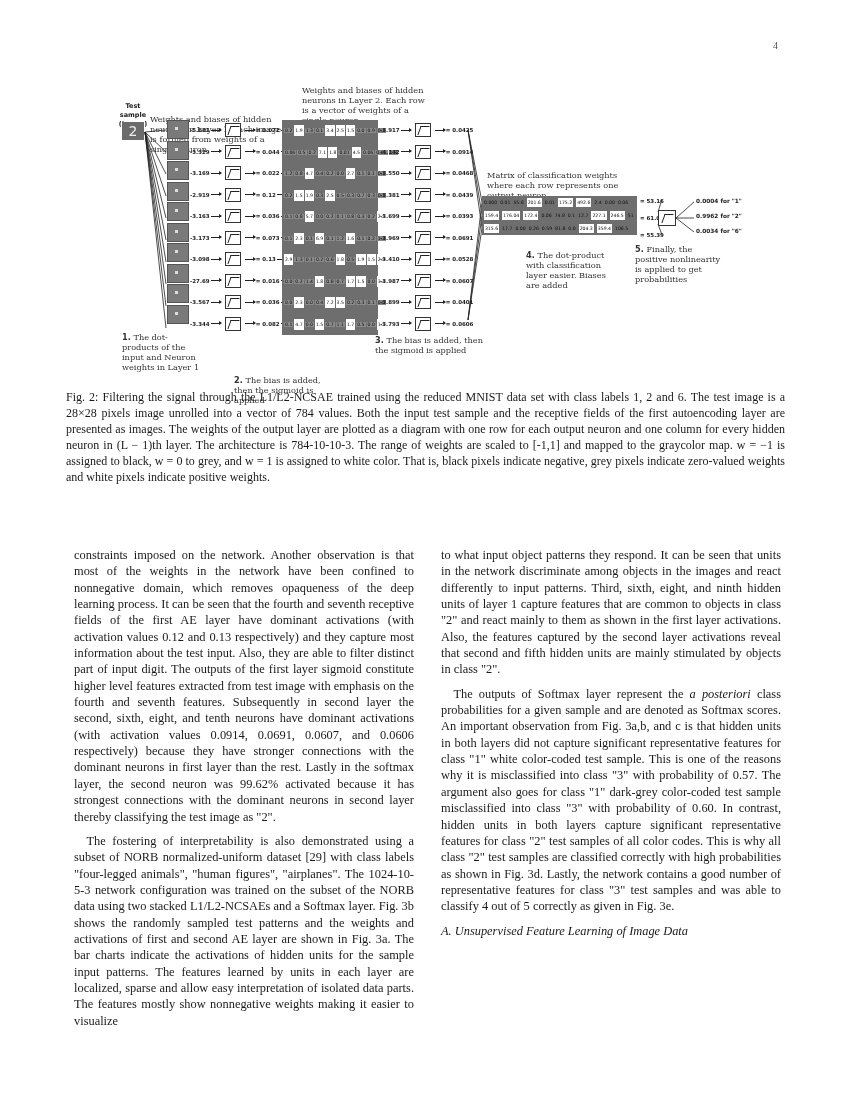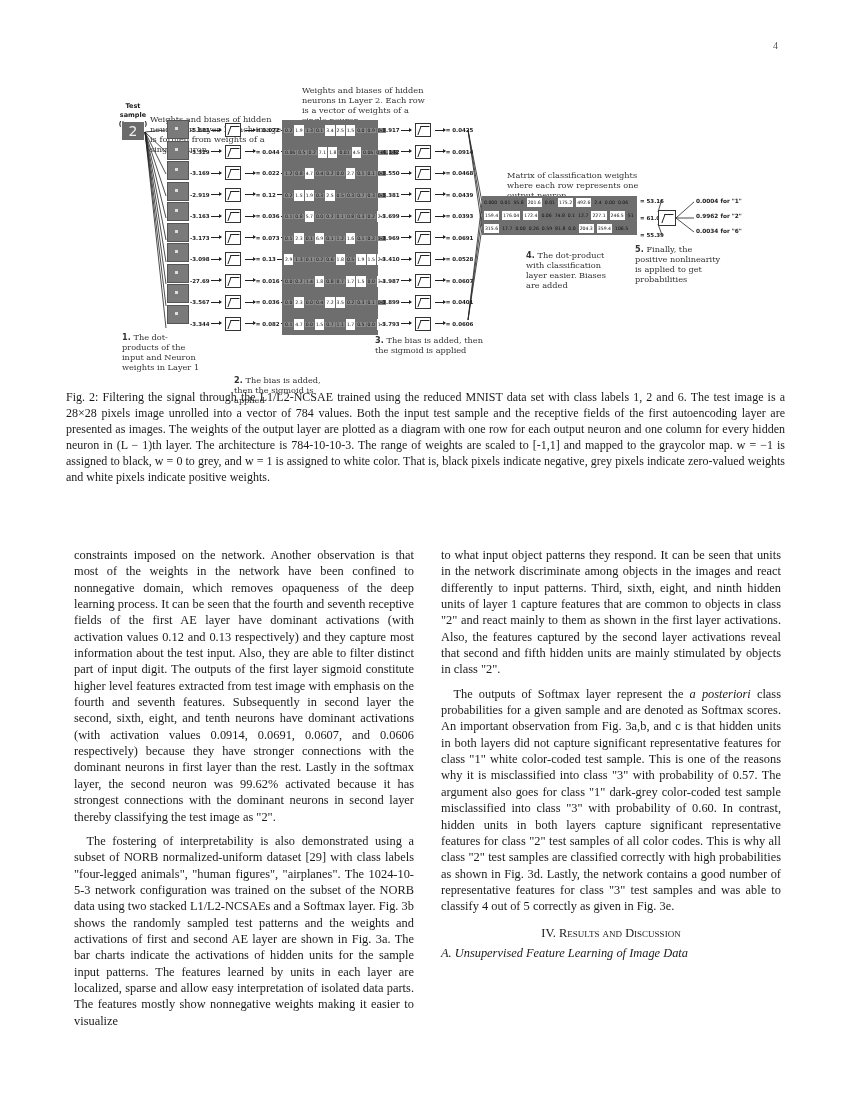--- a/index.html
+++ b/index.html
@@ -70,21 +70,21 @@
         <line x1="566" y1="136" x2="584" y2="136"></line>
         <line x1="566" y1="136" x2="584" y2="150"></line>
     </g>
   </svg>
 
   <div class="ts-title" style="width:40px;left:3px;">Test sample (Image)</div>
   <div class="ts-img">2</div>
 
   <div class="f-lbl" style="left:40px;top:0;width:132px;margin-top:32px;">Weights and biases of hidden neurons in Layer 1, each image is formed from weights of a single neuron</div>
   <div class="f-lbl" style="left:192px;top:3px;width:128px;">Weights and biases of hidden neurons in Layer 2. Each row is a vector of weights of a single neuron</div>
-  <div class="f-lbl" style="left:377px;top:88px;width:140px;margin-left:20px;">Matrix of classification weights where each row represents one output neuron</div>
+  <div class="f-lbl" style="left:377px;top:88px;width:140px;">Matrix of classification weights where each row represents one output neuron</div>
 
   <div class="rf-col">
     <div class="rf"></div>
     <div class="rf"></div>
     <div class="rf"></div>
     <div class="rf"></div>
     <div class="rf"></div>
     <div class="rf"></div>
     <div class="rf"></div>
     <div class="rf"></div>
@@ -434,15 +434,14 @@
 </div>
 
 <div class="col left">
   <p>constraints imposed on the network. Another observation is that most of the weights in the network have been confined to nonnegative domain, which removes opaqueness of the deep learning process. It can be seen that the fourth and seventh receptive fields of the first AE layer have dominant activations (with activation values 0.12 and 0.13 respectively) and they capture most information about the test input. Also, they are able to filter distinct part of input digit. The outputs of the first layer sigmoid constitute higher level features extracted from test image with emphasis on the fourth and seventh features. Subsequently in second layer the second, sixth, eight, and tenth neurons have dominant activations (with activation values 0.0914, 0.0691, 0.0607, and 0.0606 respectively) because they have stronger connections with the dominant neurons in first layer than the rest. Lastly in the softmax layer, the second neuron was 99.62% activated because it has strongest connections with the dominant neurons in second layer thereby classifying the test image as "2".</p>
   <p class="ind">The fostering of interpretability is also demonstrated using a subset of NORB normalized-uniform dataset [29] with class labels "four-legged animals", "human figures", "airplanes". The 1024-10-5-3 network configuration was trained on the subset of the NORB data using two stacked L1/L2-NCSAEs and a Softmax layer. Fig. 3b shows the randomly sampled test patterns and the weights and activations of first and second AE layer are shown in Fig. 3a. The bar charts indicate the activations of hidden units for the sample input patterns. The features learned by units in each layer are localized, sparse and allow easy interpretation of isolated data parts. The features mostly show nonnegative weights making it easier to visualize</p>
 </div>
 
 <div class="col right">
   <p>to what input object patterns they respond. It can be seen that units in the network discriminate among objects in the images and react differently to input patterns. Third, sixth, eight, and ninth hidden units of layer 1 capture features that are common to objects in class "2" and react mainly to them as shown in the first layer activations. Also, the features captured by the second layer activations reveal that second and fifth hidden units are mainly stimulated by objects in class "2".</p>
   <p class="ind"><span>The outputs of Softmax layer represent the </span><i>a posteriori</i><span> class probabilities for a given sample and are denoted as Softmax scores. An important observation from Fig. 3a,b, and c is that hidden units in both layers did not capture significant representative features for class "1" white color-coded test sample. This is one of the reasons why it is misclassified into class "3" with probability of 0.57. The argument also goes for class "1" dark-grey color-coded test sample misclassified into class "3" with probability of 0.60. In contrast, hidden units in both layers capture significant representative features for class "2" test samples of all color codes. This is why all class "2" test samples are classified correctly with high probabilities as shown in Fig. 3d. Lastly, the network contains a good number of representative features for class "3" test samples and was able to classify 4 out of 5 correctly as given in Fig. 3e.</span></p>
-  <div class="sec-head">IV. Results and Discussion</div>
   <div class="subsec">A. Unsupervised Feature Learning of Image Data</div>
 </div>
 
 </body></html>

